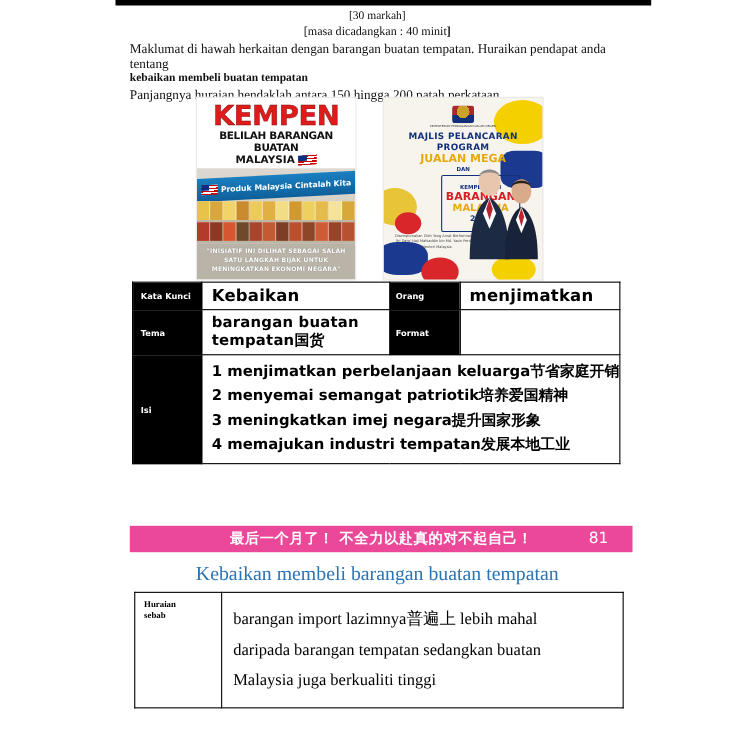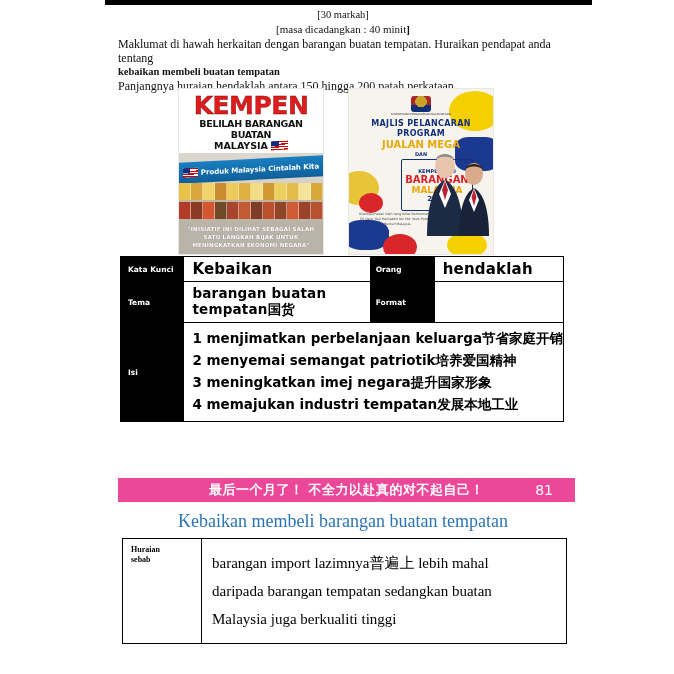--- a/index.html
+++ b/index.html
@@ -490,21 +490,21 @@
     </svg>
   </div>
 </div>
 
 <table class="ktable">
   <tbody>
       <tr>
     <td class="k-lab">Kata Kunci</td>
     <td class="k-val">Kebaikan</td>
     <td class="k-lab2">Orang</td>
-    <td class="k-val">hendaklah</td>
+    <td class="k-val">menjimatkan</td>
   </tr>
   <tr>
     <td class="k-lab">Tema</td>
     <td class="k-val k-val-sm">
       <div>barangan buatan</div>
       <div>tempatan国货</div>
     </td>
     <td class="k-lab2">Format</td>
     <td class="k-val"></td>
   </tr>

